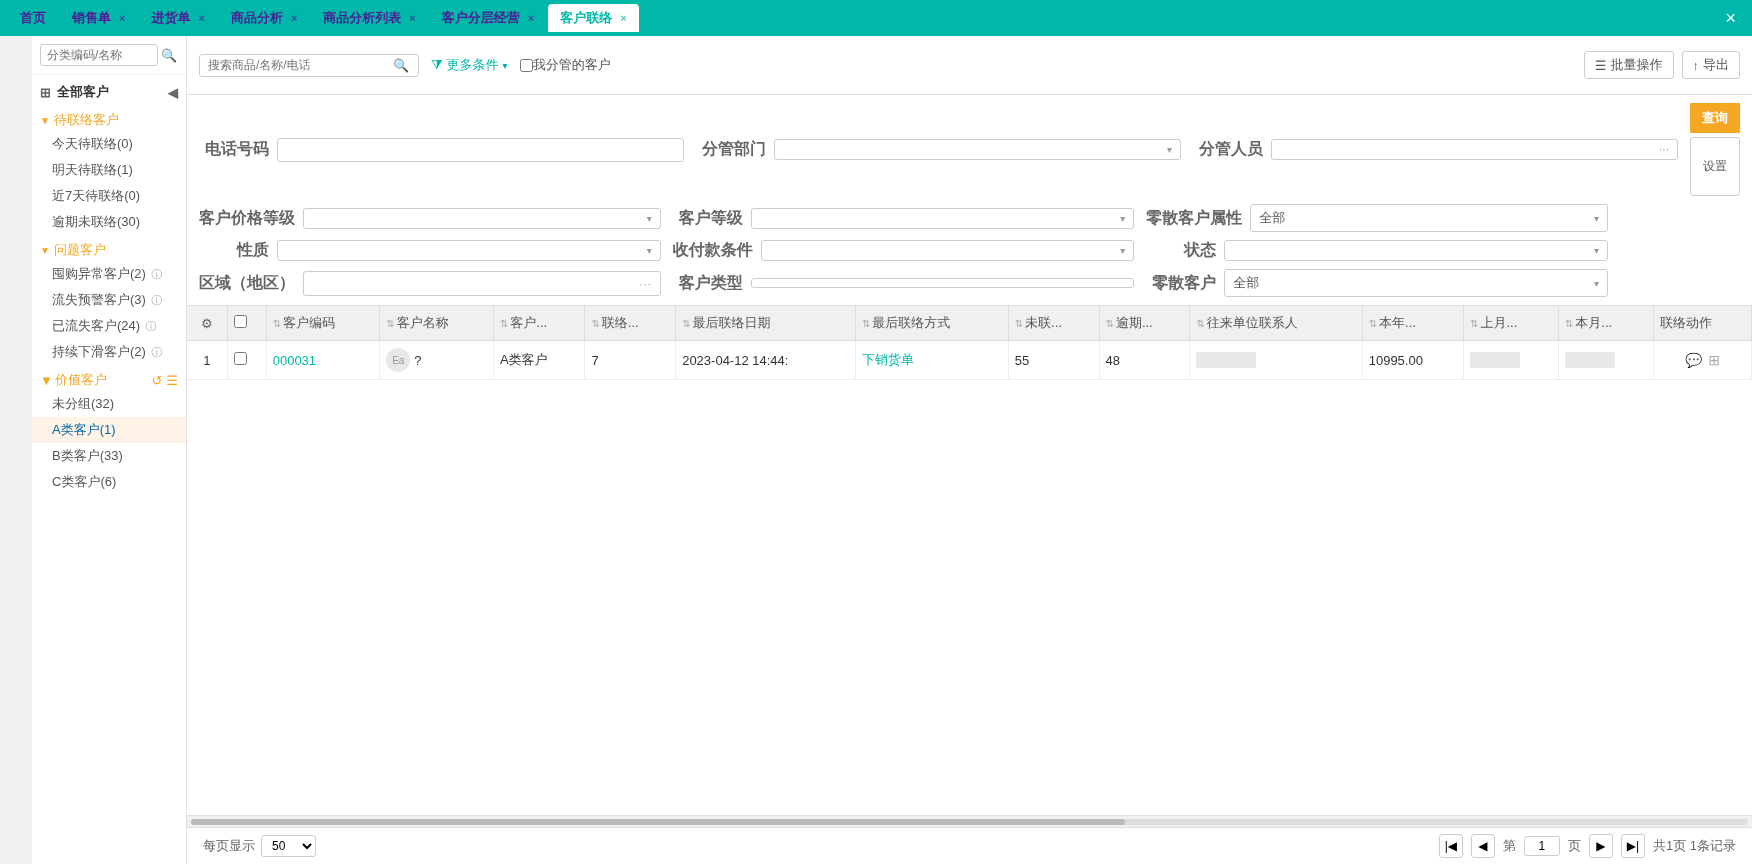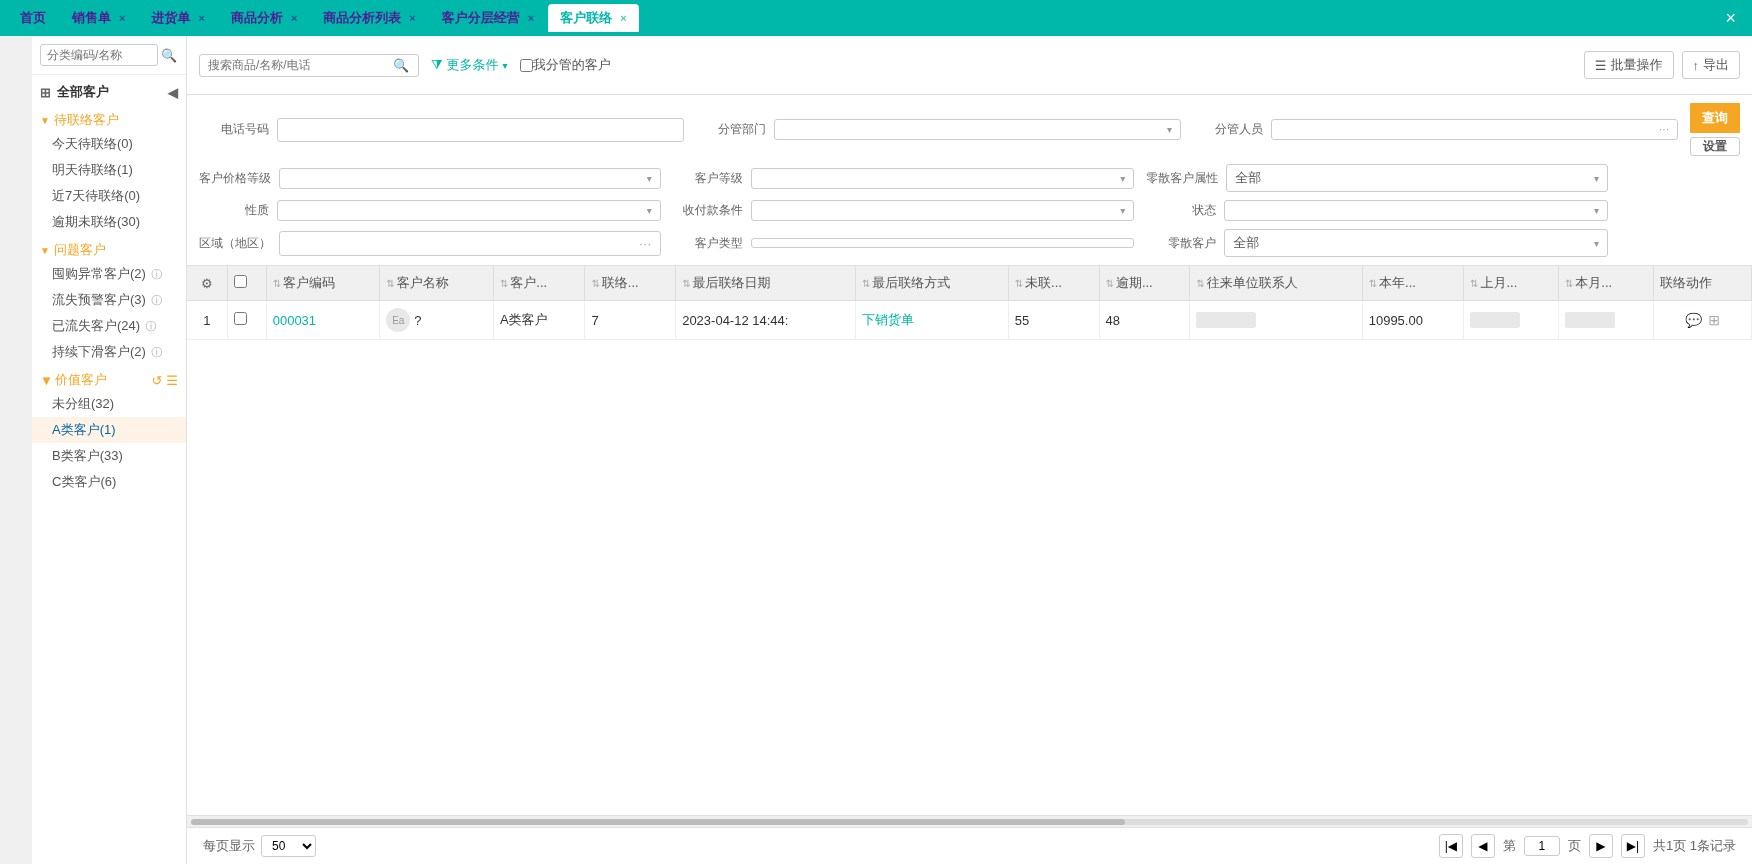--- a/index.html
+++ b/index.html
@@ -199,24 +199,25 @@
     }
     .adv-filter-row:last-child { margin-bottom: 0; }
     .filter-field {
       display: flex;
       align-items: center;
       flex: 1;
       gap: 8px;
     }
     .filter-field label {
       color: #666;
-      font-size: 12px;
+      font-size: 16px;
       white-space: nowrap;
       min-width: 70px;
       text-align: right;
+      font-weight: bold;
     }
     .filter-select {
       flex: 1;
       border: 1px solid #ccc;
       border-radius: 3px;
       padding: 4px 8px;
       font-size: 12px;
       display: flex;
       align-items: center;
       justify-content: space-between;
@@ -240,26 +241,25 @@
       border: none;
       padding: 6px 4px;
       border-radius: 1px;
       cursor: pointer;
       font-size: 13px;
       font-weight: bold;
     }
     .btn-settings {
       background: white;
       border: 1px solid #ccc;
-      padding: 0 12px;
+      padding: 20px 12px;
       border-radius: 3px;
       cursor: pointer;
       font-size: 12px;
       color: #555;
-      font-weight: bold;
     }
     .query-btns {
       display: flex;
       flex-direction: column;
       gap: 4px;
       justify-content: center;
     }
     
     
     .table-area {

